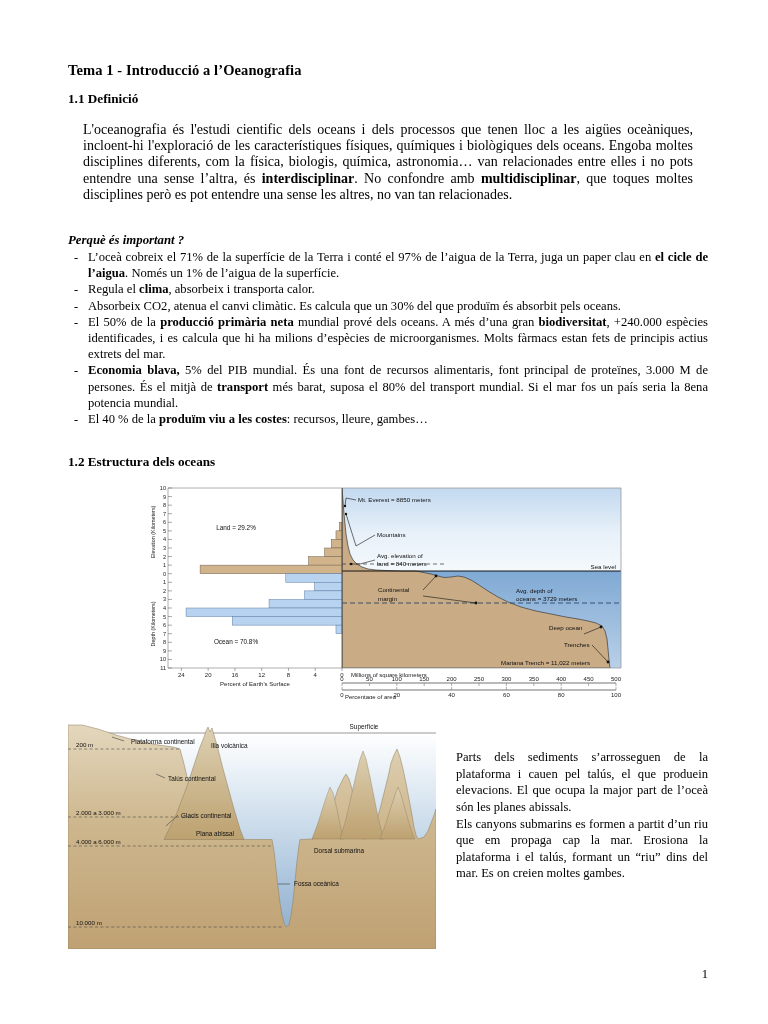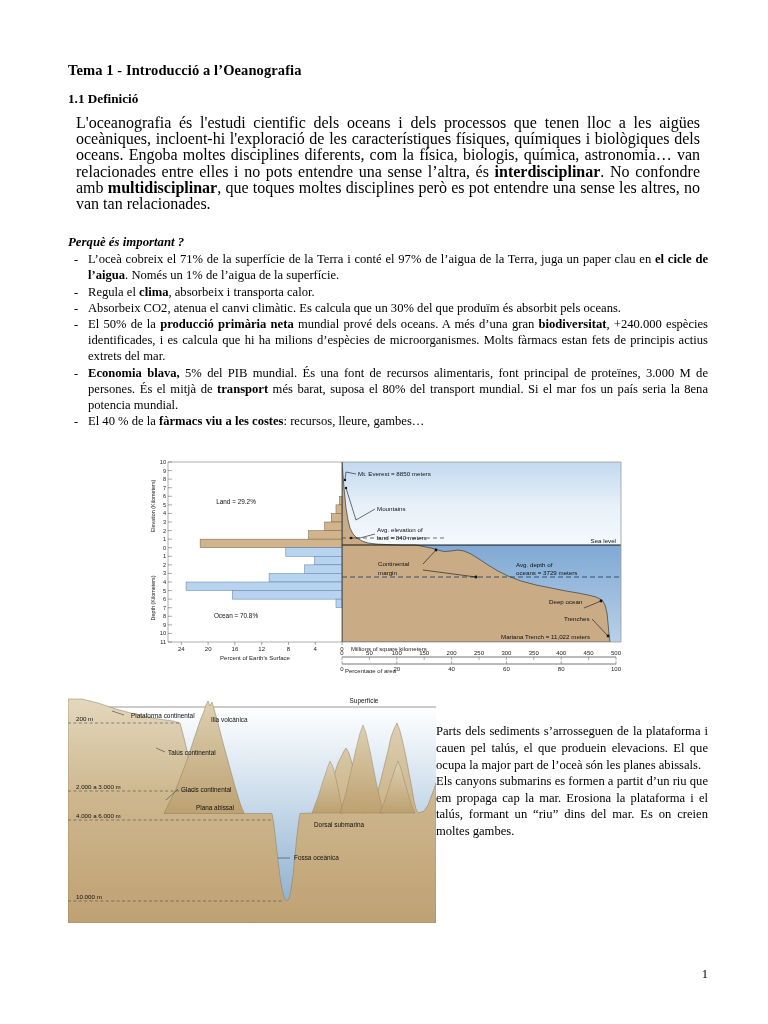--- a/index.html
+++ b/index.html
@@ -23,23 +23,23 @@
     font-weight: bold;
     margin: 0 0 7px 0;
     letter-spacing: .1px;
   }
   h2.sec-title {
     font-size: 13.2px;
     font-weight: bold;
     margin: 12px 0 2px 0;
   }
   p.body-text {
-    font-size: 16px;
+    font-size: 14px;
     line-height: 16.2px;
-    margin: 8px;
+    margin: 15px;
     text-align: justify;
     text-justify: inter-word;
   }
   .spacer-md { height: 15px; }
   h3.sub-head {
     font-size: 12.8px;
     font-weight: bold;
     margin: 0 0 1px 0;
     font-style: italic;
   }
@@ -80,21 +80,21 @@
     display: flex;
     align-items: flex-start;
   }
   .profile-fig {
     width: 368px;
     height: 230px;
     flex: 0 0 368px;
   }
   .side-text {
     flex: 1 1 auto;
-    padding-left: 0;
+    padding-left: 20px;
     padding-top: 30px;
     font-size: 12.6px;
     line-height: 16.6px;
     text-align: justify;
     text-justify: inter-word;
   }
   .side-text p { margin: 0; }
   .page-number {
     position: absolute;
     right: 60px;
@@ -116,25 +116,26 @@
   <div class="spacer-md"></div>
 
   <h3 class="sub-head">Perquè és important ?</h3>
 
   <ul class="dash-list" id="important-list">
       <li><span class="dash">-</span><span>L’oceà cobreix el 71% de la superfície de la Terra i conté el 97% de l’aigua de la Terra, juga un paper clau en </span><b>el cicle de l’aigua</b><span>. Només un 1% de l’aigua de la superfície.</span></li>
       <li><span class="dash">-</span><span>Regula el </span><b>clima</b><span>, absorbeix i transporta calor.</span></li>
       <li><span class="dash">-</span><span>Absorbeix CO2, atenua el canvi climàtic. Es calcula que un 30% del que produïm és absorbit pels oceans.</span></li>
       <li><span class="dash">-</span><span>El 50% de la </span><b>producció primària neta</b><span> mundial prové dels oceans. A més d’una gran </span><b>biodiversitat</b><span>, +240.000 espècies identificades, i es calcula que hi ha milions d’espècies de microorganismes. Molts fàrmacs estan fets de principis actius extrets del mar.</span></li>
       <li><span class="dash">-</span><b>Economia blava,</b><span> 5% del PIB mundial. És una font de recursos alimentaris, font principal de proteïnes, 3.000 M de persones. És el mitjà de </span><b>transport</b><span> més barat, suposa el 80% del transport mundial. Si el mar fos un país seria la 8ena potencia mundial.</span></li>
-      <li><span class="dash">-</span><span>El 40 % de la </span><b>fàrmacs viu a les costes</b><span>: recursos, lleure, gambes…</span></li>
+      <li><span class="dash">-</span><span>El 40 % de la </span><b>produïm viu a les costes</b><span>: recursos, lleure, gambes…</span></li>
     </ul>
 
   <div class="spacer-md"></div>
 
+  <h2 class="sec-title">1.2 Estructura dels oceans</h2>
 
   <div class="chart-wrap">
     <svg class="chart-svg" width="530" height="215" viewBox="0 0 530 215">
       <defs>
         <linearGradient id="skyGrad" x1="0" y1="0" x2="0" y2="1">
           <stop offset="0%" stop-color="#c2d9ef"></stop>
           <stop offset="55%" stop-color="#e8f1f9"></stop>
           <stop offset="100%" stop-color="#f4f9fc"></stop>
         </linearGradient>
         <linearGradient id="seaGrad" x1="0" y1="0" x2="0" y2="1">

